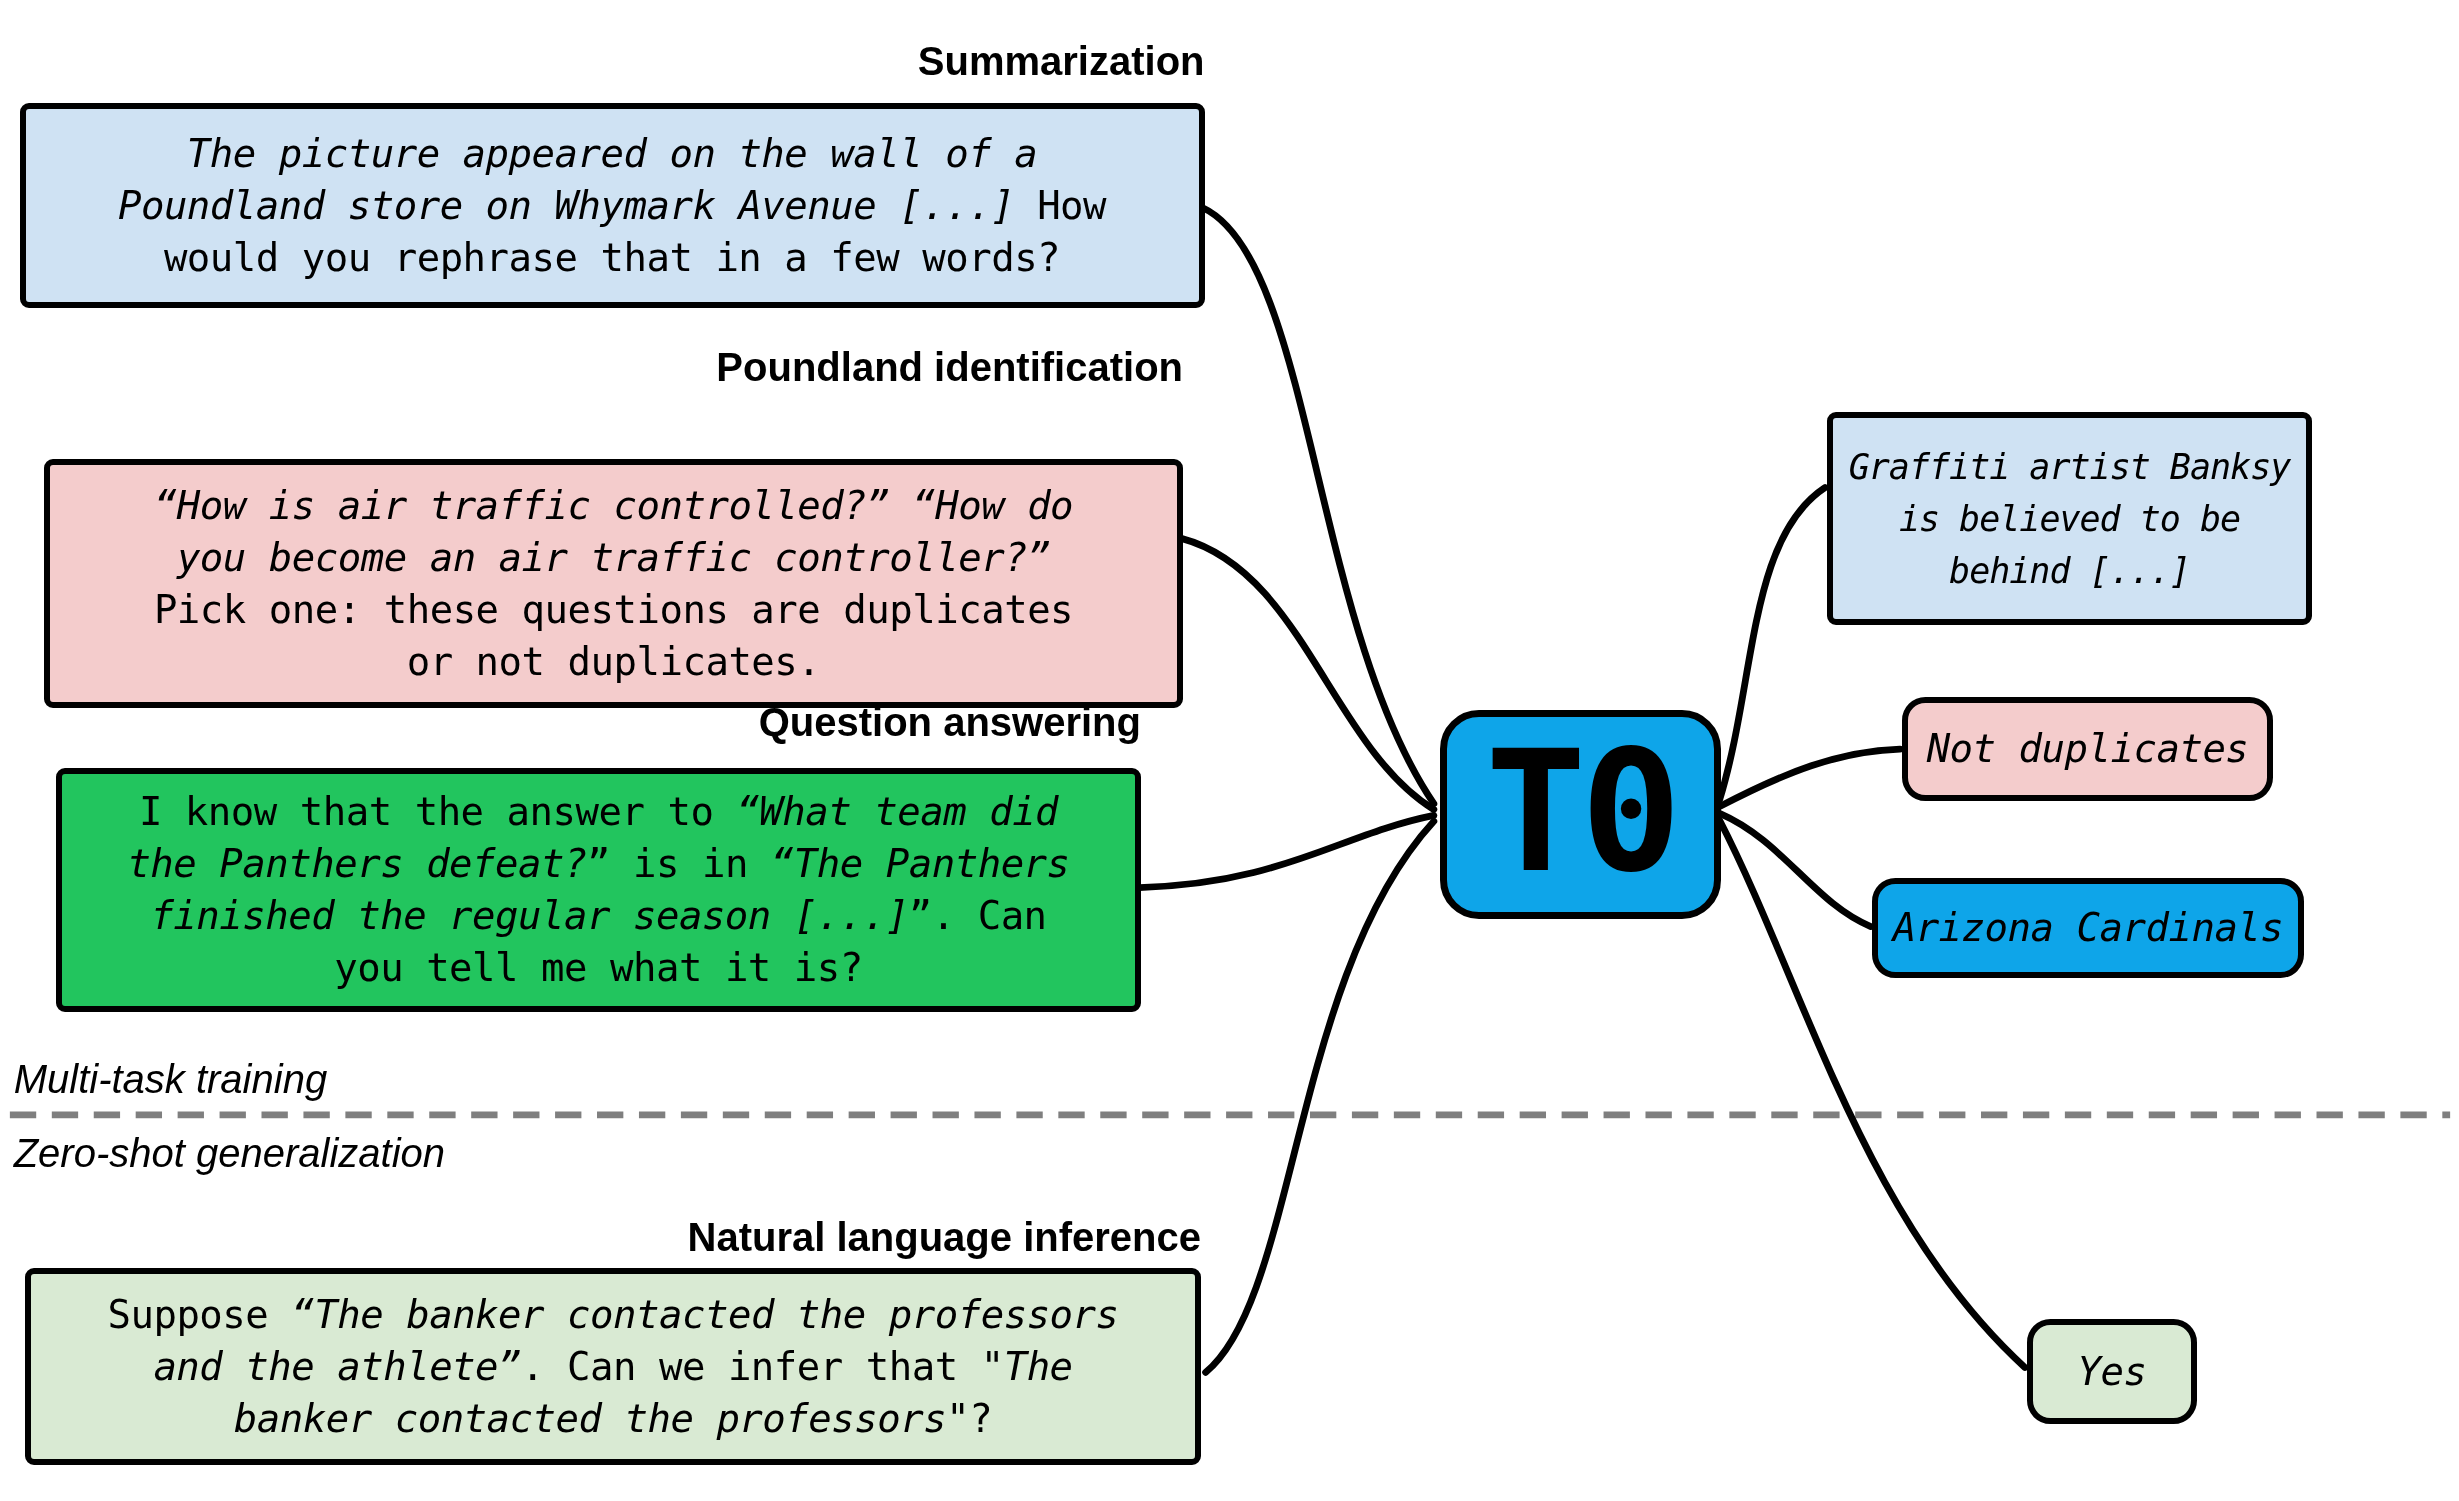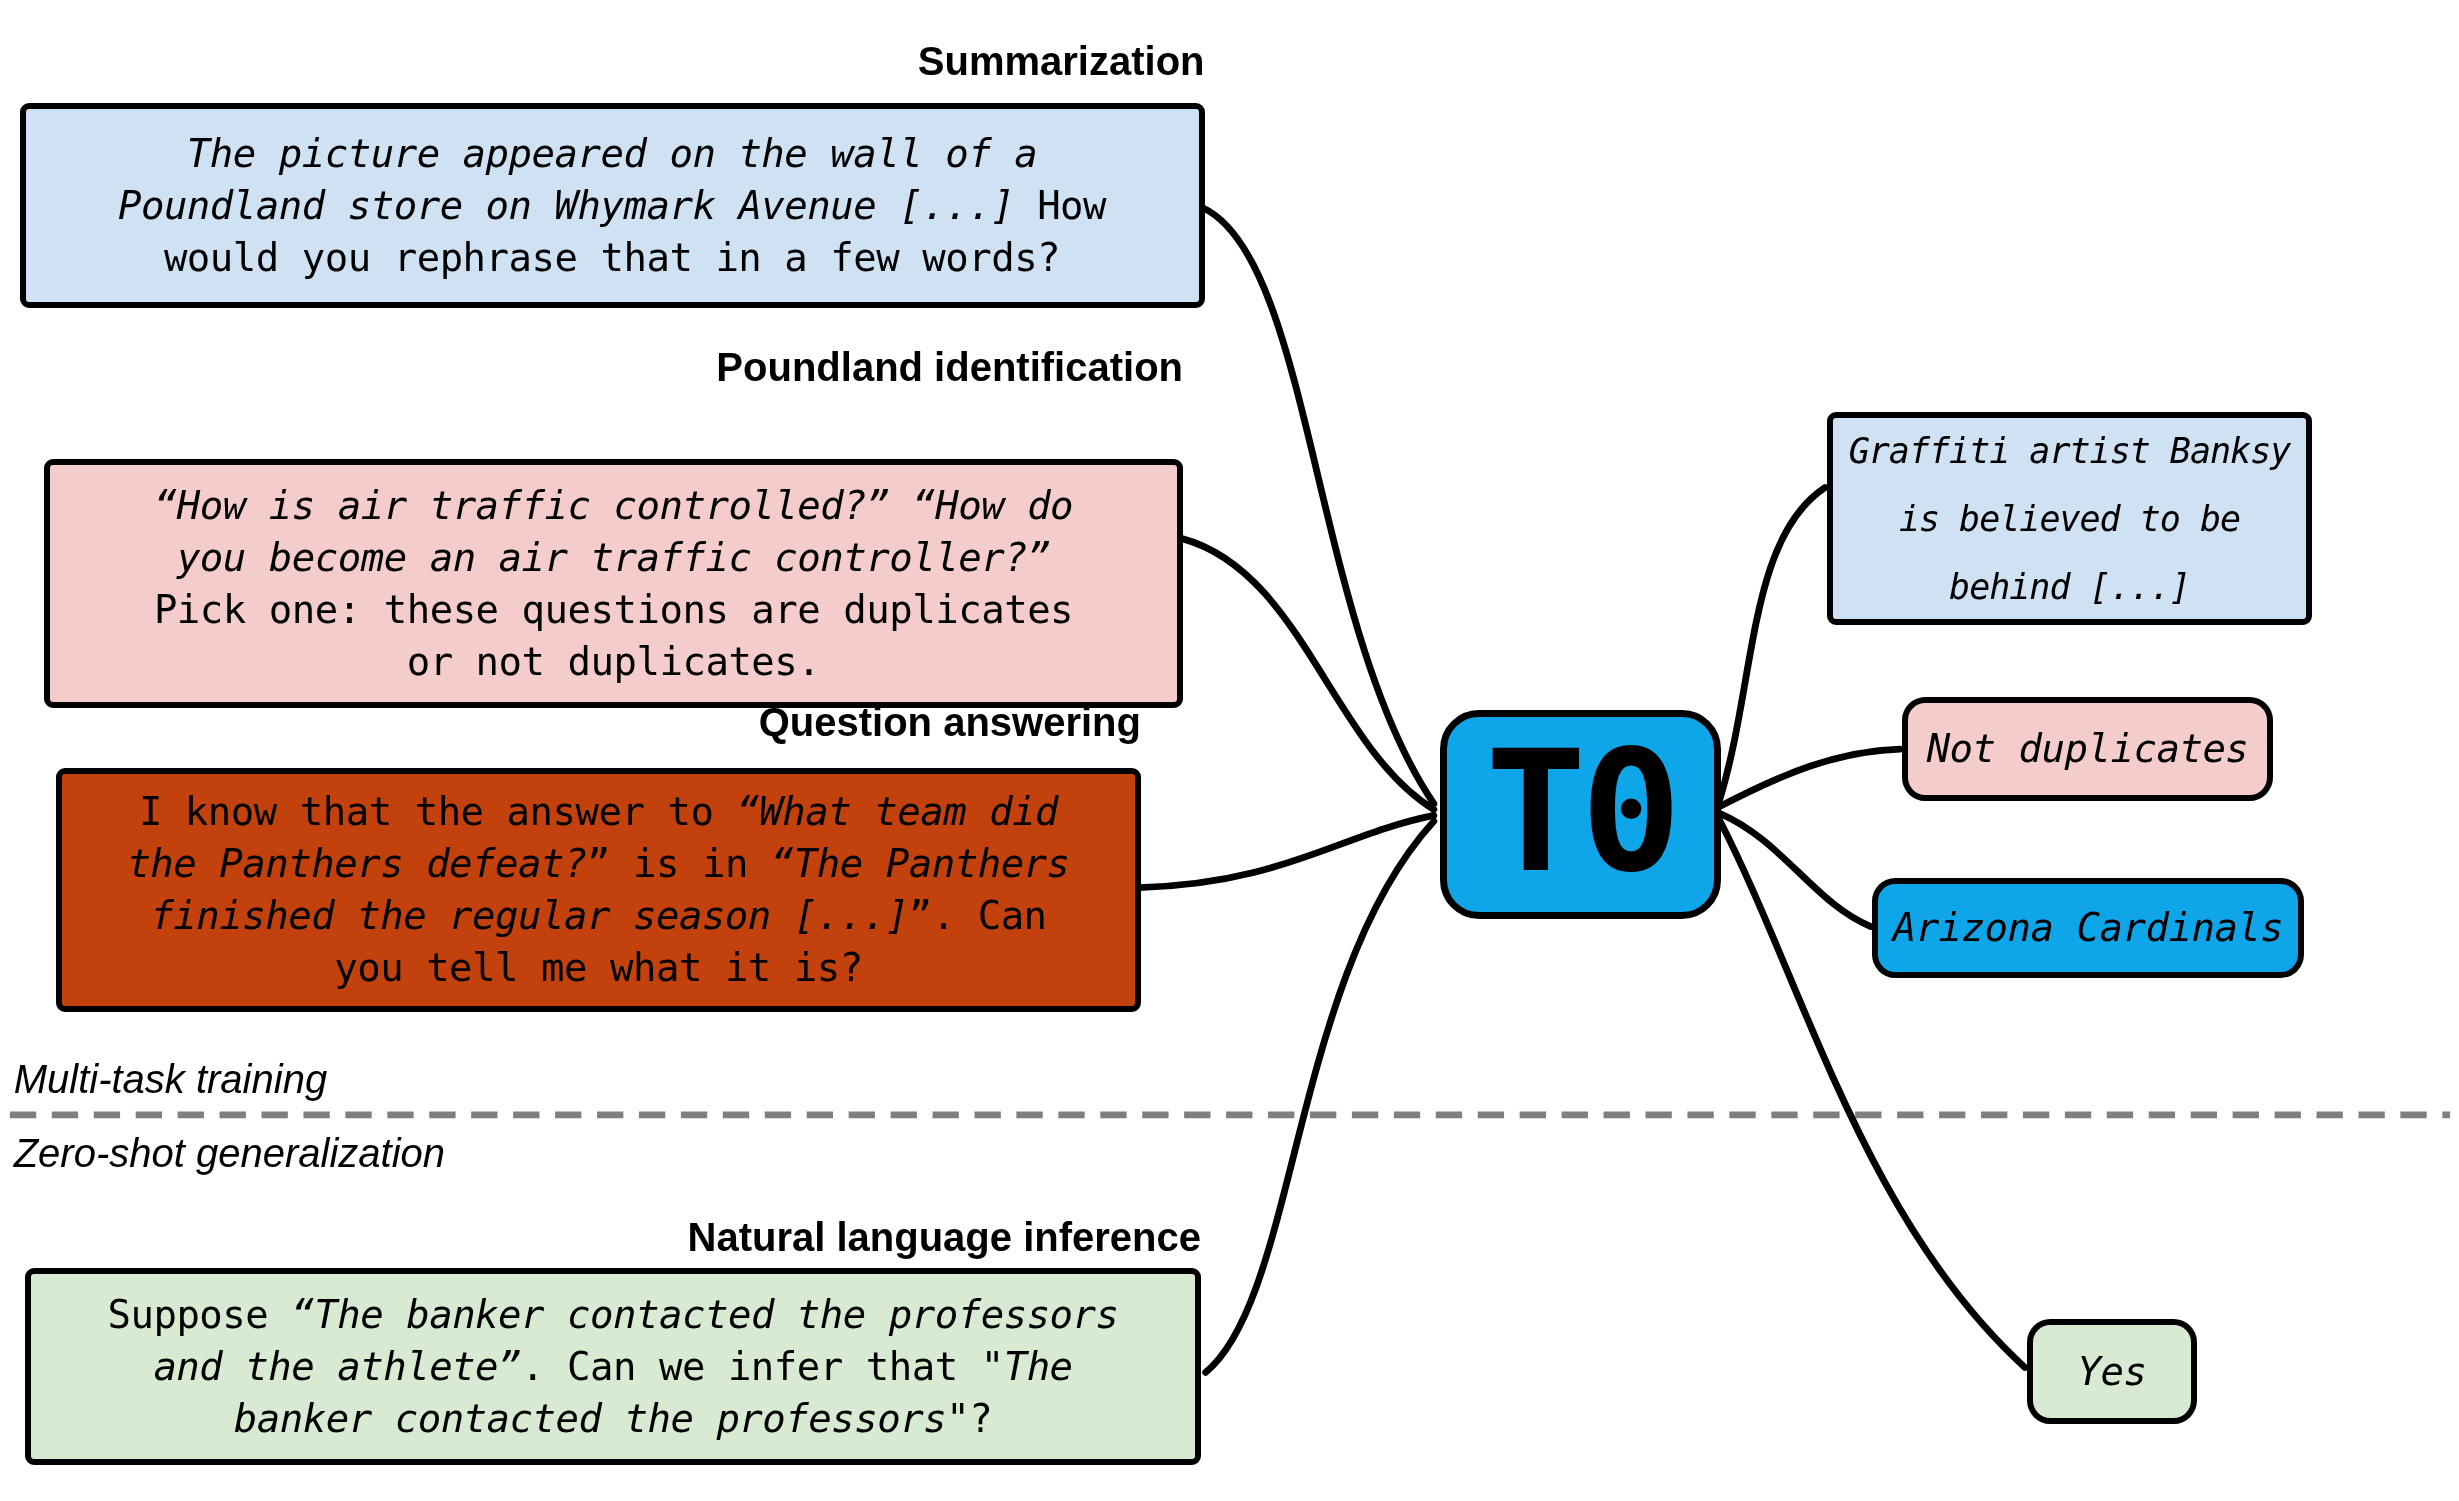--- a/index.html
+++ b/index.html
@@ -117,42 +117,42 @@
 
   <div id="hd-paraphrase" class="task-heading">Poundland identification</div>
   <div id="box-paraphrase" class="bubble" style="background: rgb(244, 204, 204); margin-top: 48px;">
       <div class="line"><span class="it">“How is air traffic controlled?” “How do</span></div>
       <div class="line"><span class="it">you become an air traffic controller?”</span></div>
       <div class="line"><span>Pick one: these questions are duplicates</span></div>
       <div class="line"><span>or not duplicates.</span></div>
     </div>
 
   <div id="hd-qa" class="task-heading">Question answering</div>
-  <div id="box-qa" class="bubble" style="background: #c2410c;">
+  <div id="box-qa" class="bubble" style="background: #22c55e;">
       <div class="line"><span>I know that the answer to </span><span class="it">“What team did</span></div>
       <div class="line"><span class="it">the Panthers defeat?</span><span>” is in </span><span class="it">“The Panthers</span></div>
       <div class="line"><span class="it">finished the regular season [...]</span><span>”. Can</span></div>
       <div class="line"><span>you tell me what it is?</span></div>
     </div>
 
   <div id="label-multitask" class="side-label">Multi-task training</div>
   <div id="label-zeroshot" class="side-label">Zero-shot generalization</div>
 
   <div id="hd-nli" class="task-heading">Natural language inference</div>
   <div id="box-nli" class="bubble" style="background: rgb(217, 234, 211);">
       <div class="line"><span>Suppose </span><span class="it">“The banker contacted the professors</span></div>
       <div class="line"><span class="it">and the athlete”</span><span>. Can we infer that "</span><span class="it">The</span></div>
       <div class="line"><span class="it">banker contacted the professors</span><span>"?</span></div>
     </div>
 
   <div id="t0-box" style="background: #0ea5e9;">
     <span id="t0-label">T0</span>
   </div>
 
-  <div id="out-summarization" class="bubble" style="background: rgb(207, 226, 243); gap: 16px;">
+  <div id="out-summarization" class="bubble" style="background: rgb(207, 226, 243);">
       <div class="line"><span class="it">Graffiti artist Banksy</span></div>
       <div class="line"><span class="it">is believed to be</span></div>
       <div class="line"><span class="it">behind [...]</span></div>
     </div>
   <div id="out-paraphrase" class="bubble small" style="background: rgb(244, 204, 204);">
       <div class="line"><span class="it">Not duplicates</span></div>
     </div>
   <div id="out-qa" class="bubble small" style="background: #0ea5e9; align-items: center;">
       <div class="line"><span class="it">Arizona Cardinals</span></div>
     </div>

